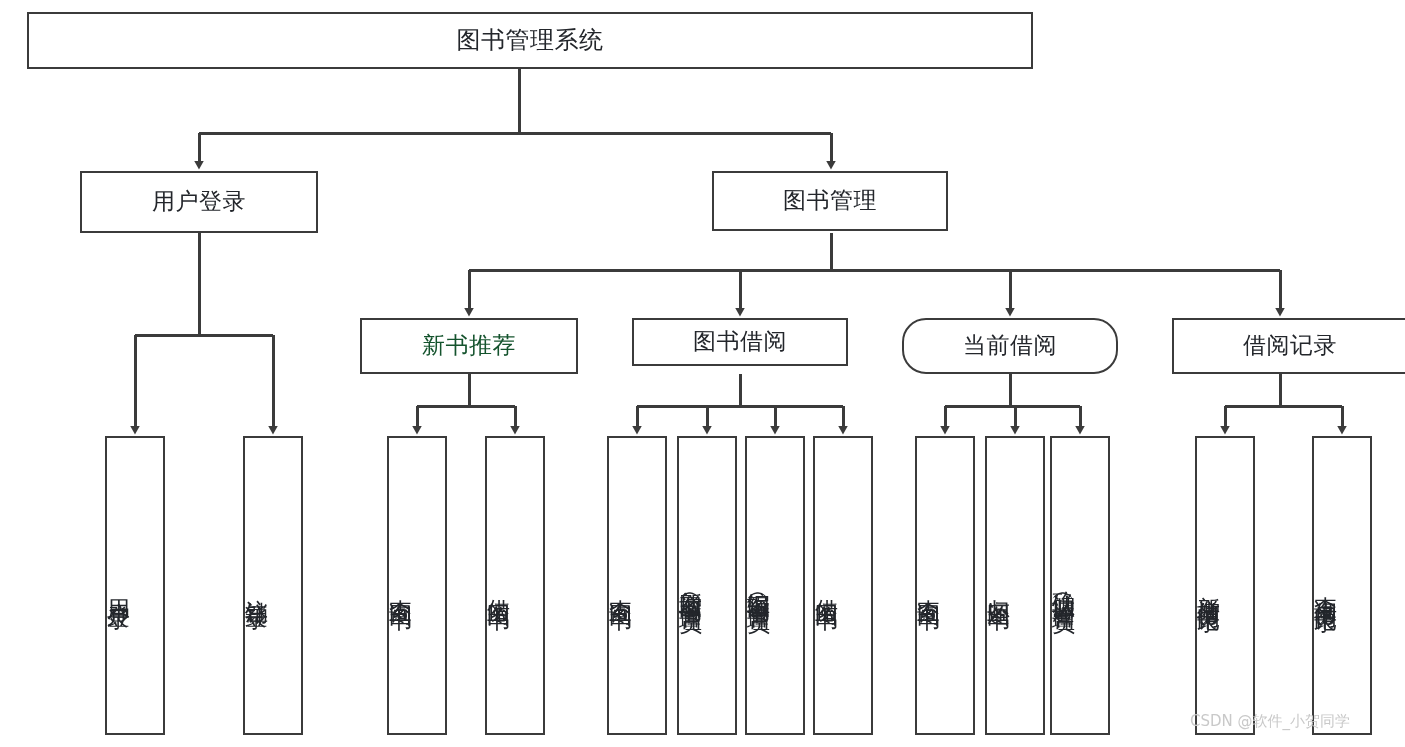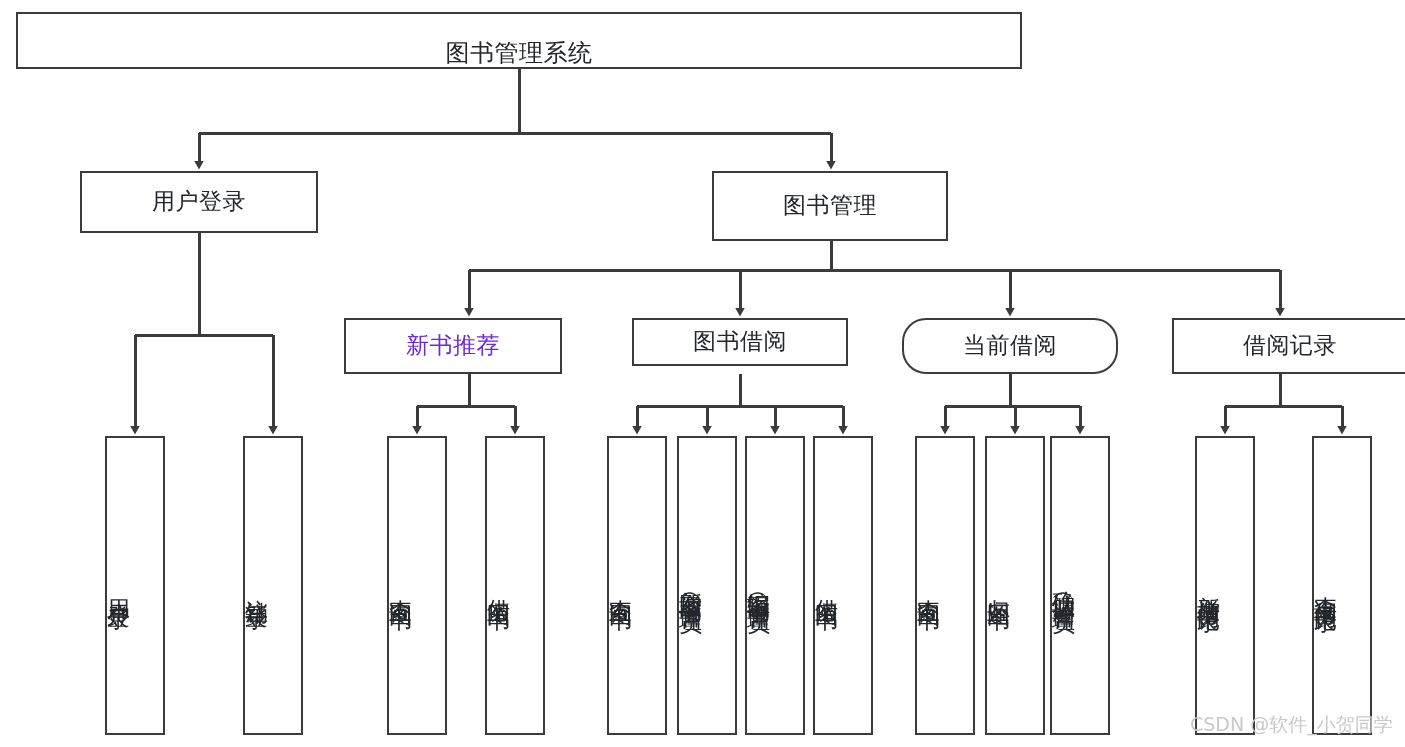--- a/index.html
+++ b/index.html
@@ -68,21 +68,21 @@
     margin-top: auto;
     margin-bottom: auto;
   }
   .node.vert {
     flex-direction: column;
   }
   .watermark {
     position: absolute;
     left: 1190px;
     top: 712px;
-    font-size: 19px;
+    font-size: 15px;
     color: #c9c9c9;
     white-space: nowrap;
     font-family: "DejaVu Sans", "Liberation Sans", sans-serif;
   }
 </style>
 </head>
 <body style="background: rgb(255, 255, 255);">
 
 <div id="diagram-root">
 
@@ -129,32 +129,32 @@
       <path d="M1015,406 L1015,427" marker-end="url(#arrowhead)"></path>
       <path d="M1080,406 L1080,427" marker-end="url(#arrowhead)"></path>
 
       <path d="M1280,374 L1280,406"></path>
       <path d="M1225,406 L1342,406"></path>
       <path d="M1225,406 L1225,427" marker-end="url(#arrowhead)"></path>
       <path d="M1342,406 L1342,427" marker-end="url(#arrowhead)"></path>
     </g>
   </svg>
 
-  <div class="node horiz root" style="left: 16px; top: 12px; width: 1006px; height: 57px; border-color: rgb(59, 59, 59); background: rgb(255, 255, 255); color: rgb(35, 38, 43); align-items: flex-end;">
+  <div class="node horiz root" style="left: 27px; top: 12px; width: 1006px; height: 57px; border-color: rgb(59, 59, 59); background: rgb(255, 255, 255); color: rgb(35, 38, 43);">
     <span class="node-label">图书管理系统</span>
   </div>
 
   <div class="node horiz" style="left: 80px; top: 171px; width: 238px; height: 62px; border-color: rgb(59, 59, 59); background: rgb(255, 255, 255); color: rgb(35, 38, 43);">
     <span class="node-label">用户登录</span>
   </div>
-  <div class="node horiz" style="left: 712px; top: 171px; width: 236px; height: 70px; border-color: rgb(59, 59, 59); background: rgb(255, 255, 255); color: rgb(35, 38, 43);">
+  <div class="node horiz" style="left: 712px; top: 171px; width: 236px; height: 60px; border-color: rgb(59, 59, 59); background: rgb(255, 255, 255); color: rgb(35, 38, 43);">
     <span class="node-label">图书管理</span>
   </div>
 
-  <div class="node horiz" style="left: 344px; top: 318px; width: 218px; height: 56px; border-color: rgb(59, 59, 59); background: rgb(255, 255, 255); color: #6d28d9;">
+  <div class="node horiz" style="left: 360px; top: 318px; width: 218px; height: 56px; border-color: rgb(59, 59, 59); background: rgb(255, 255, 255); color: #14532d;">
     <span class="node-label">新书推荐</span>
   </div>
   <div class="node horiz" style="left: 632px; top: 318px; width: 216px; height: 48px; border-color: rgb(59, 59, 59); background: rgb(255, 255, 255); color: rgb(35, 38, 43);">
     <span class="node-label">图书借阅</span>
   </div>
   <div class="node horiz" style="left: 902px; top: 318px; width: 216px; height: 56px; border-color: rgb(59, 59, 59); background: rgb(255, 255, 255); color: rgb(35, 38, 43); border-radius: 24px;">
     <span class="node-label">当前借阅</span>
   </div>
   <div class="node horiz" style="left: 1172px; top: 318px; width: 236px; height: 56px; border-color: rgb(59, 59, 59); background: rgb(255, 255, 255); color: rgb(35, 38, 43);">
     <span class="node-label">借阅记录</span>

